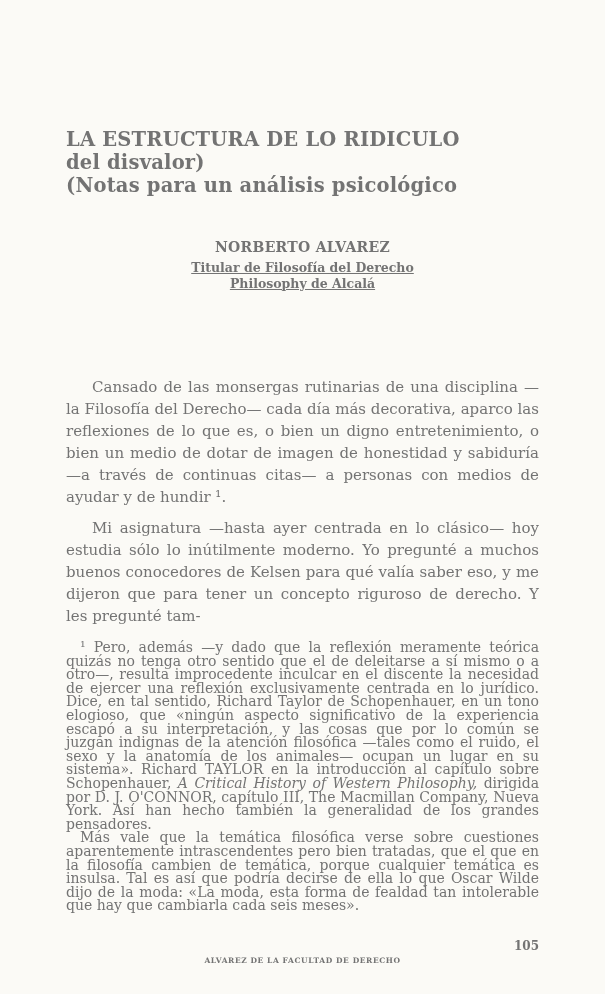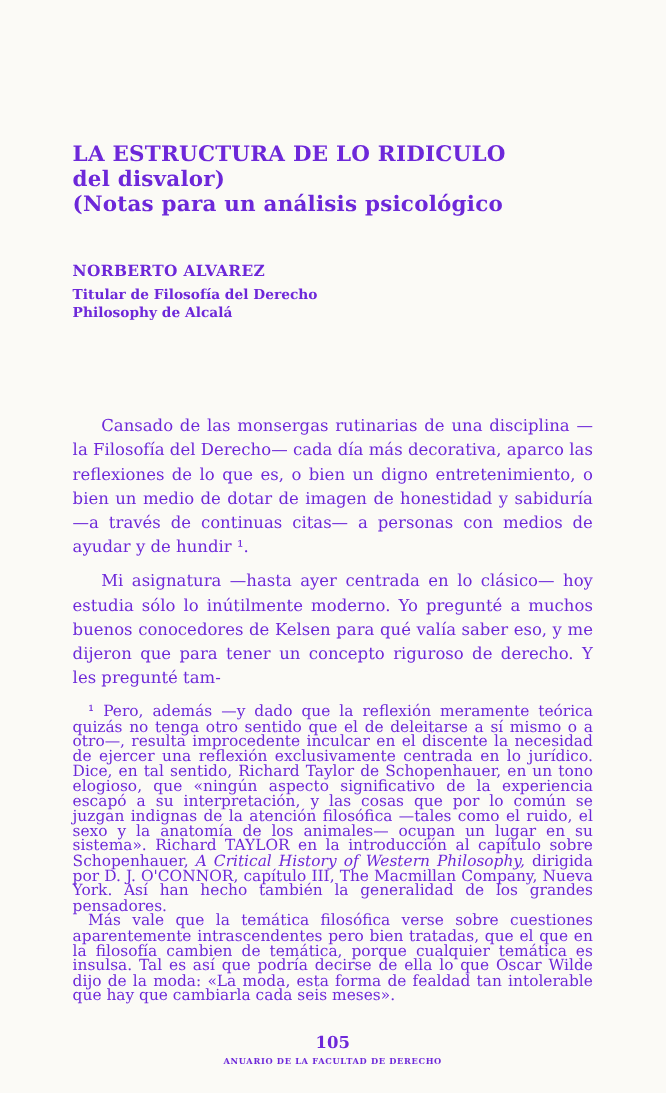--- a/index.html
+++ b/index.html
@@ -6,48 +6,50 @@
     margin: 0;
     padding: 0;
     background: #fbfaf6;
   }
   .page {
     position: relative;
     width: 605px;
     height: 994px;
     margin: 0 auto;
     background: #fbfaf6;
-    color: #6d28d9;
+    color: #737373;
     font-family: "DejaVu Serif", "Liberation Serif", serif;
     box-sizing: border-box;
     padding: 128px 66px 0 66px;
     overflow: hidden;
   }
   .title {
     font-size: 19.5px;
     font-weight: bold;
     line-height: 23px;
     letter-spacing: 0.2px;
     margin: 0;
   }
   .title .t-line { display: block; }
   .author-block {
     margin-top: 42px;
+    text-align: center;
   }
   .author-name {
     font-size: 14px;
     font-weight: bold;
     letter-spacing: 0.3px;
     margin: 0 0 5px 0;
   }
   .author-affiliation {
     font-size: 12.5px;
     font-weight: bold;
     line-height: 16px;
     margin: 0;
+    text-decoration: underline;
   }
   .body-text {
     margin-top: 84px;
   }
   .body-text p {
     font-size: 15px;
     line-height: 22px;
     text-align: justify;
     text-indent: 26px;
     margin: 0;
@@ -62,22 +64,22 @@
     font-size: 14px;
     line-height: 13.6px;
     text-align: justify;
     margin: 0;
   }
   .footnote p.fn-indent {
     text-indent: 14px;
   }
   .page-number {
     margin-top: 26px;
-    text-align: center;
-    font-size: 15px;
+    text-align: right;
+    font-size: 12px;
     font-weight: bold;
   }
   .footer-caption {
     margin-top: 3px;
     text-align: center;
     font-size: 7.5px;
     font-weight: bold;
     letter-spacing: 0.6px;
   }
 </style>
@@ -102,15 +104,15 @@
     <p>Cansado de las monsergas rutinarias de una disciplina —la Filosofía del Derecho— cada día más decorativa, aparco las reflexiones de lo que es, o bien un digno entretenimiento, o bien un medio de dotar de imagen de honestidad y sabiduría —a través de continuas citas— a personas con medios de ayudar y de hundir ¹.</p>
     <p>Mi asignatura —hasta ayer centrada en lo clásico— hoy estudia sólo lo inútilmente moderno. Yo pregunté a muchos buenos conocedores de Kelsen para qué valía saber eso, y me dijeron que para tener un concepto riguroso de derecho. Y les pregunté tam-</p>
   </div>
 
   <div class="footnote">
     <p class="fn-indent"><span>¹ Pero, además —y dado que la reflexión meramente teórica quizás no tenga otro sentido que el de deleitarse a sí mismo o a otro—, resulta improcedente inculcar en el discente la necesidad de ejercer una reflexión exclusivamente centrada en lo jurídico. Dice, en tal sentido, Richard Taylor de Schopenhauer, en un tono elogioso, que «ningún aspecto significativo de la experiencia escapó a su interpretación, y las cosas que por lo común se juzgan indignas de la atención filosófica —tales como el ruido, el sexo y la anatomía de los animales— ocupan un lugar en su sistema». Richard TAYLOR en la introducción al capítulo sobre Schopenhauer, </span><span style="font-style: italic;">A Critical History of Western Philosophy,</span><span> dirigida por D. J. O'CONNOR, capítulo III, The Macmillan Company, Nueva York. Así han hecho también la generalidad de los grandes pensadores.</span></p>
     <p class="fn-indent">Más vale que la temática filosófica verse sobre cuestiones aparentemente intrascendentes pero bien tratadas, que el que en la filosofía cambien de temática, porque cualquier temática es insulsa. Tal es así que podría decirse de ella lo que Oscar Wilde dijo de la moda: «La moda, esta forma de fealdad tan intolerable que hay que cambiarla cada seis meses».</p>
   </div>
 
   <div class="page-number">105</div>
-  <div class="footer-caption">ANUARIO DE LA FACULTAD DE DERECHO</div>
+  <div class="footer-caption">ALVAREZ DE LA FACULTAD DE DERECHO</div>
 
 </div>
 
 </body></html>

